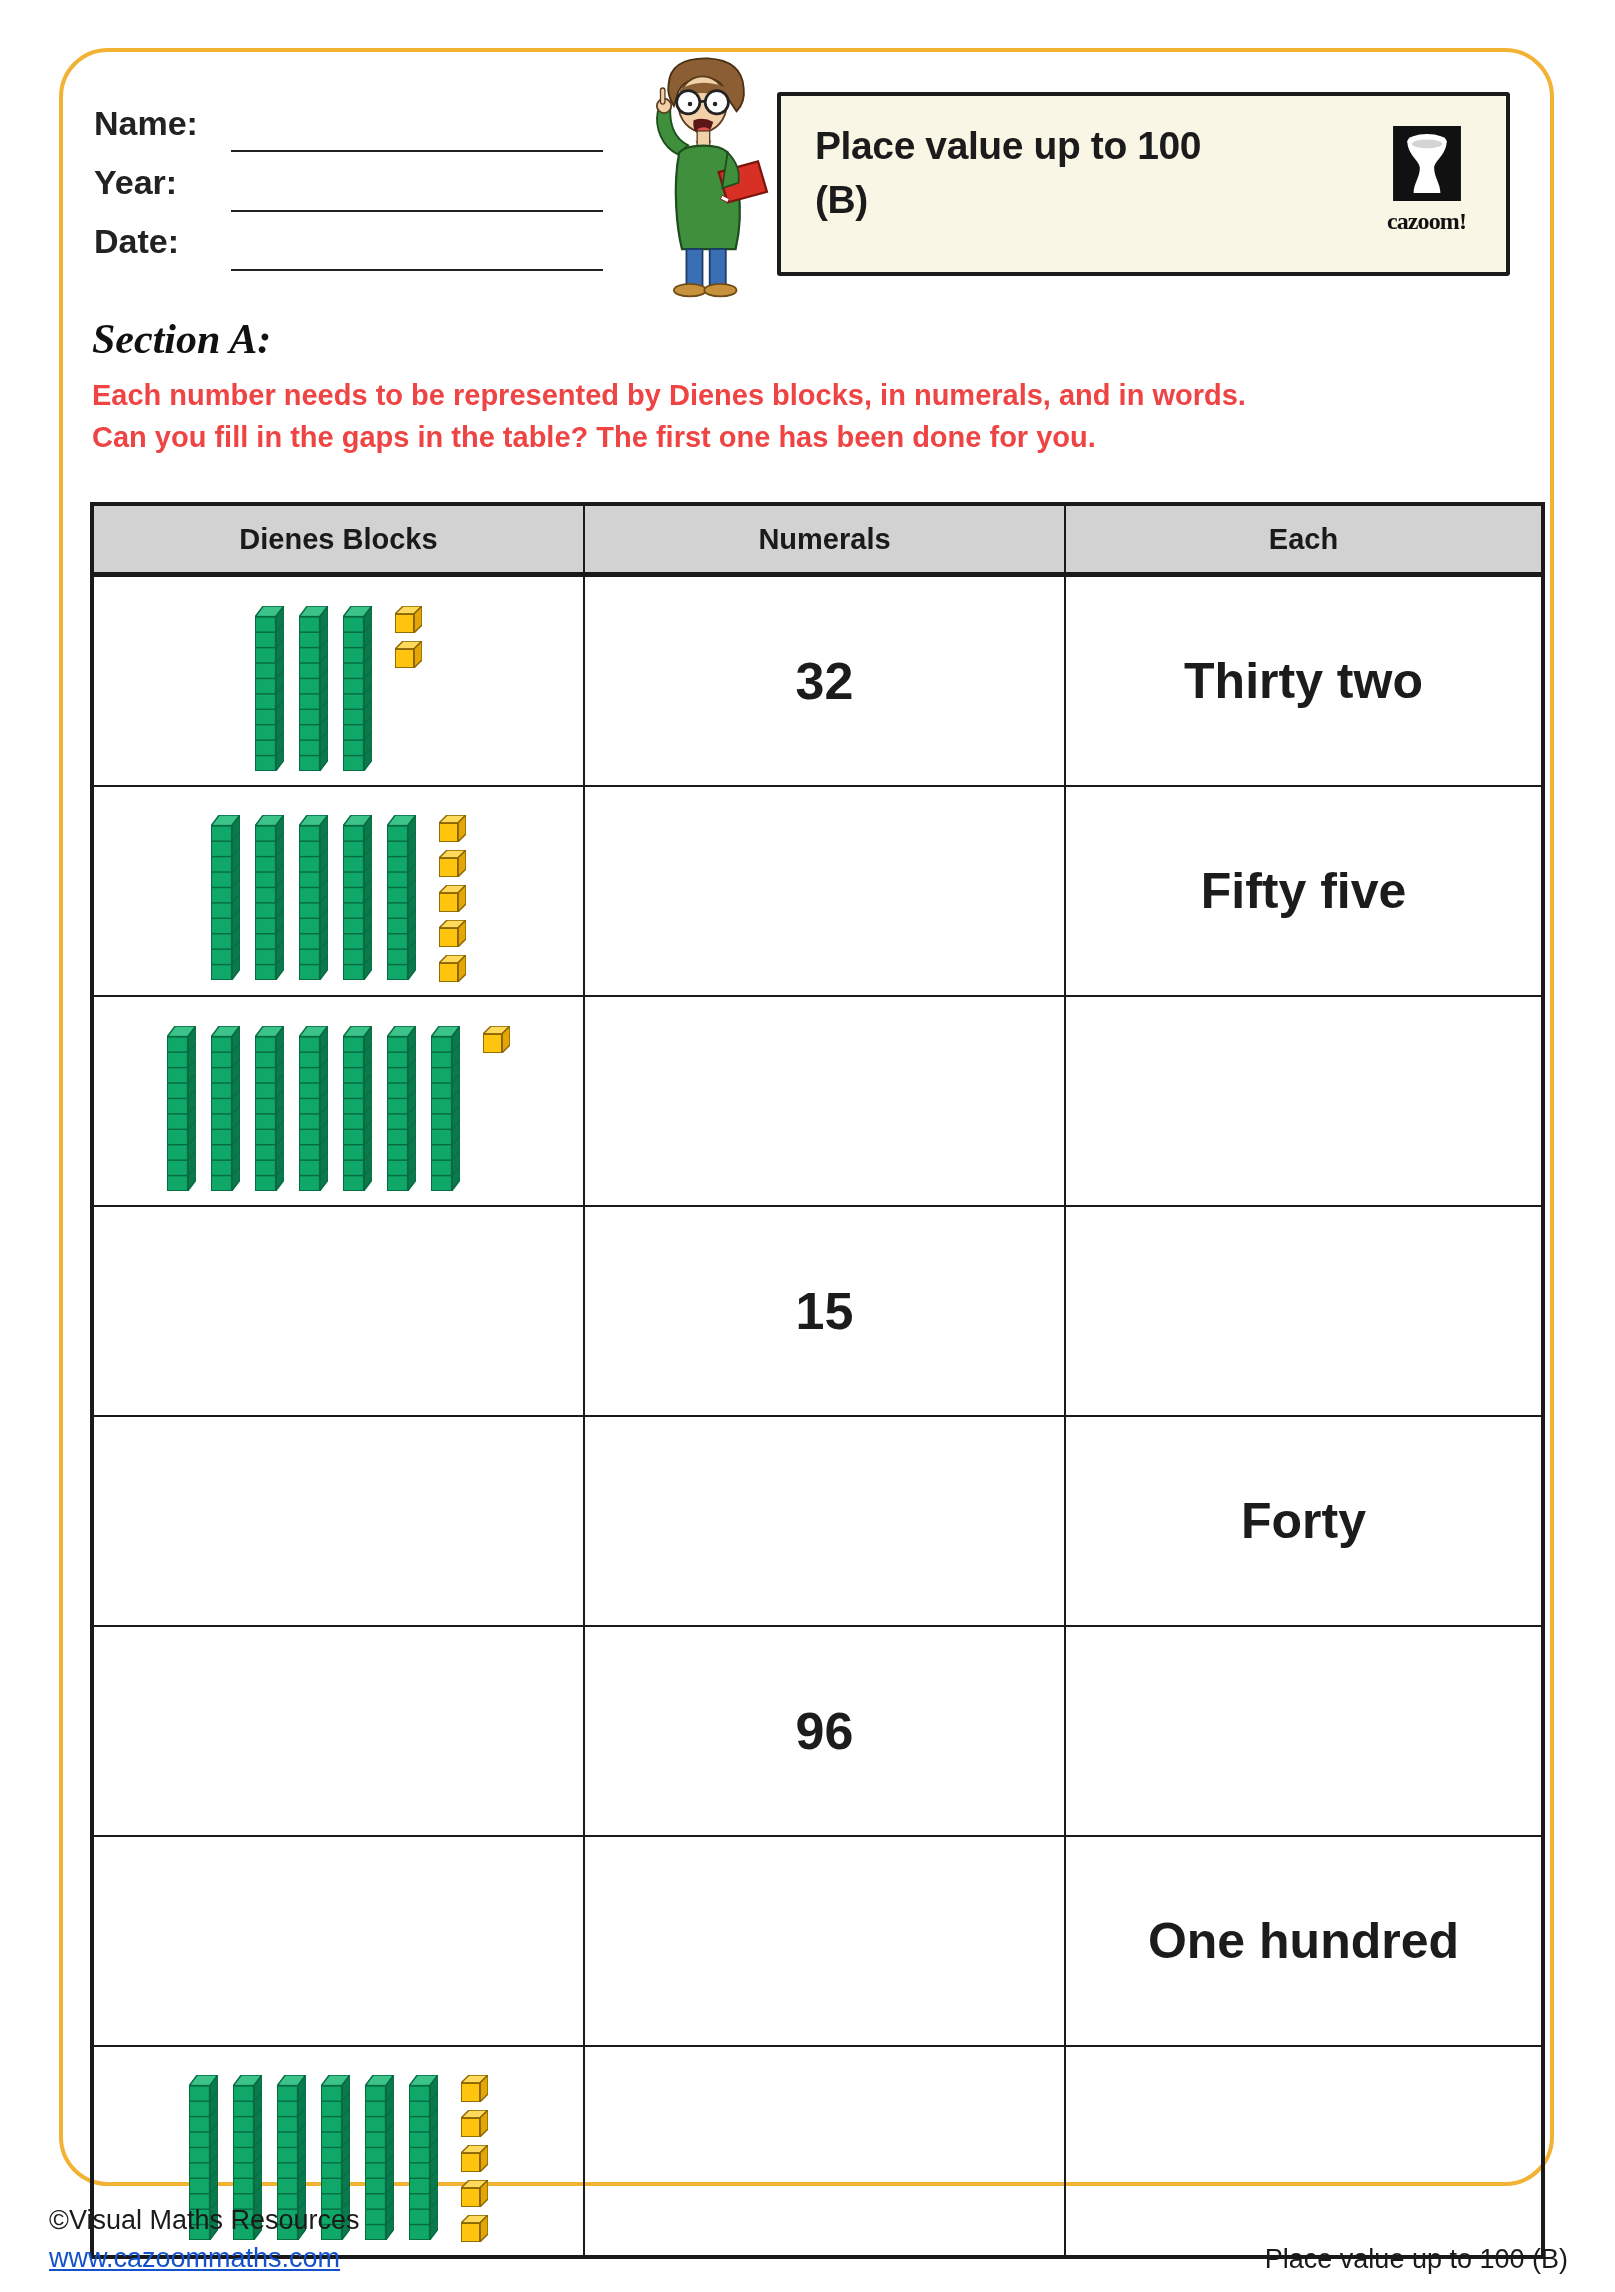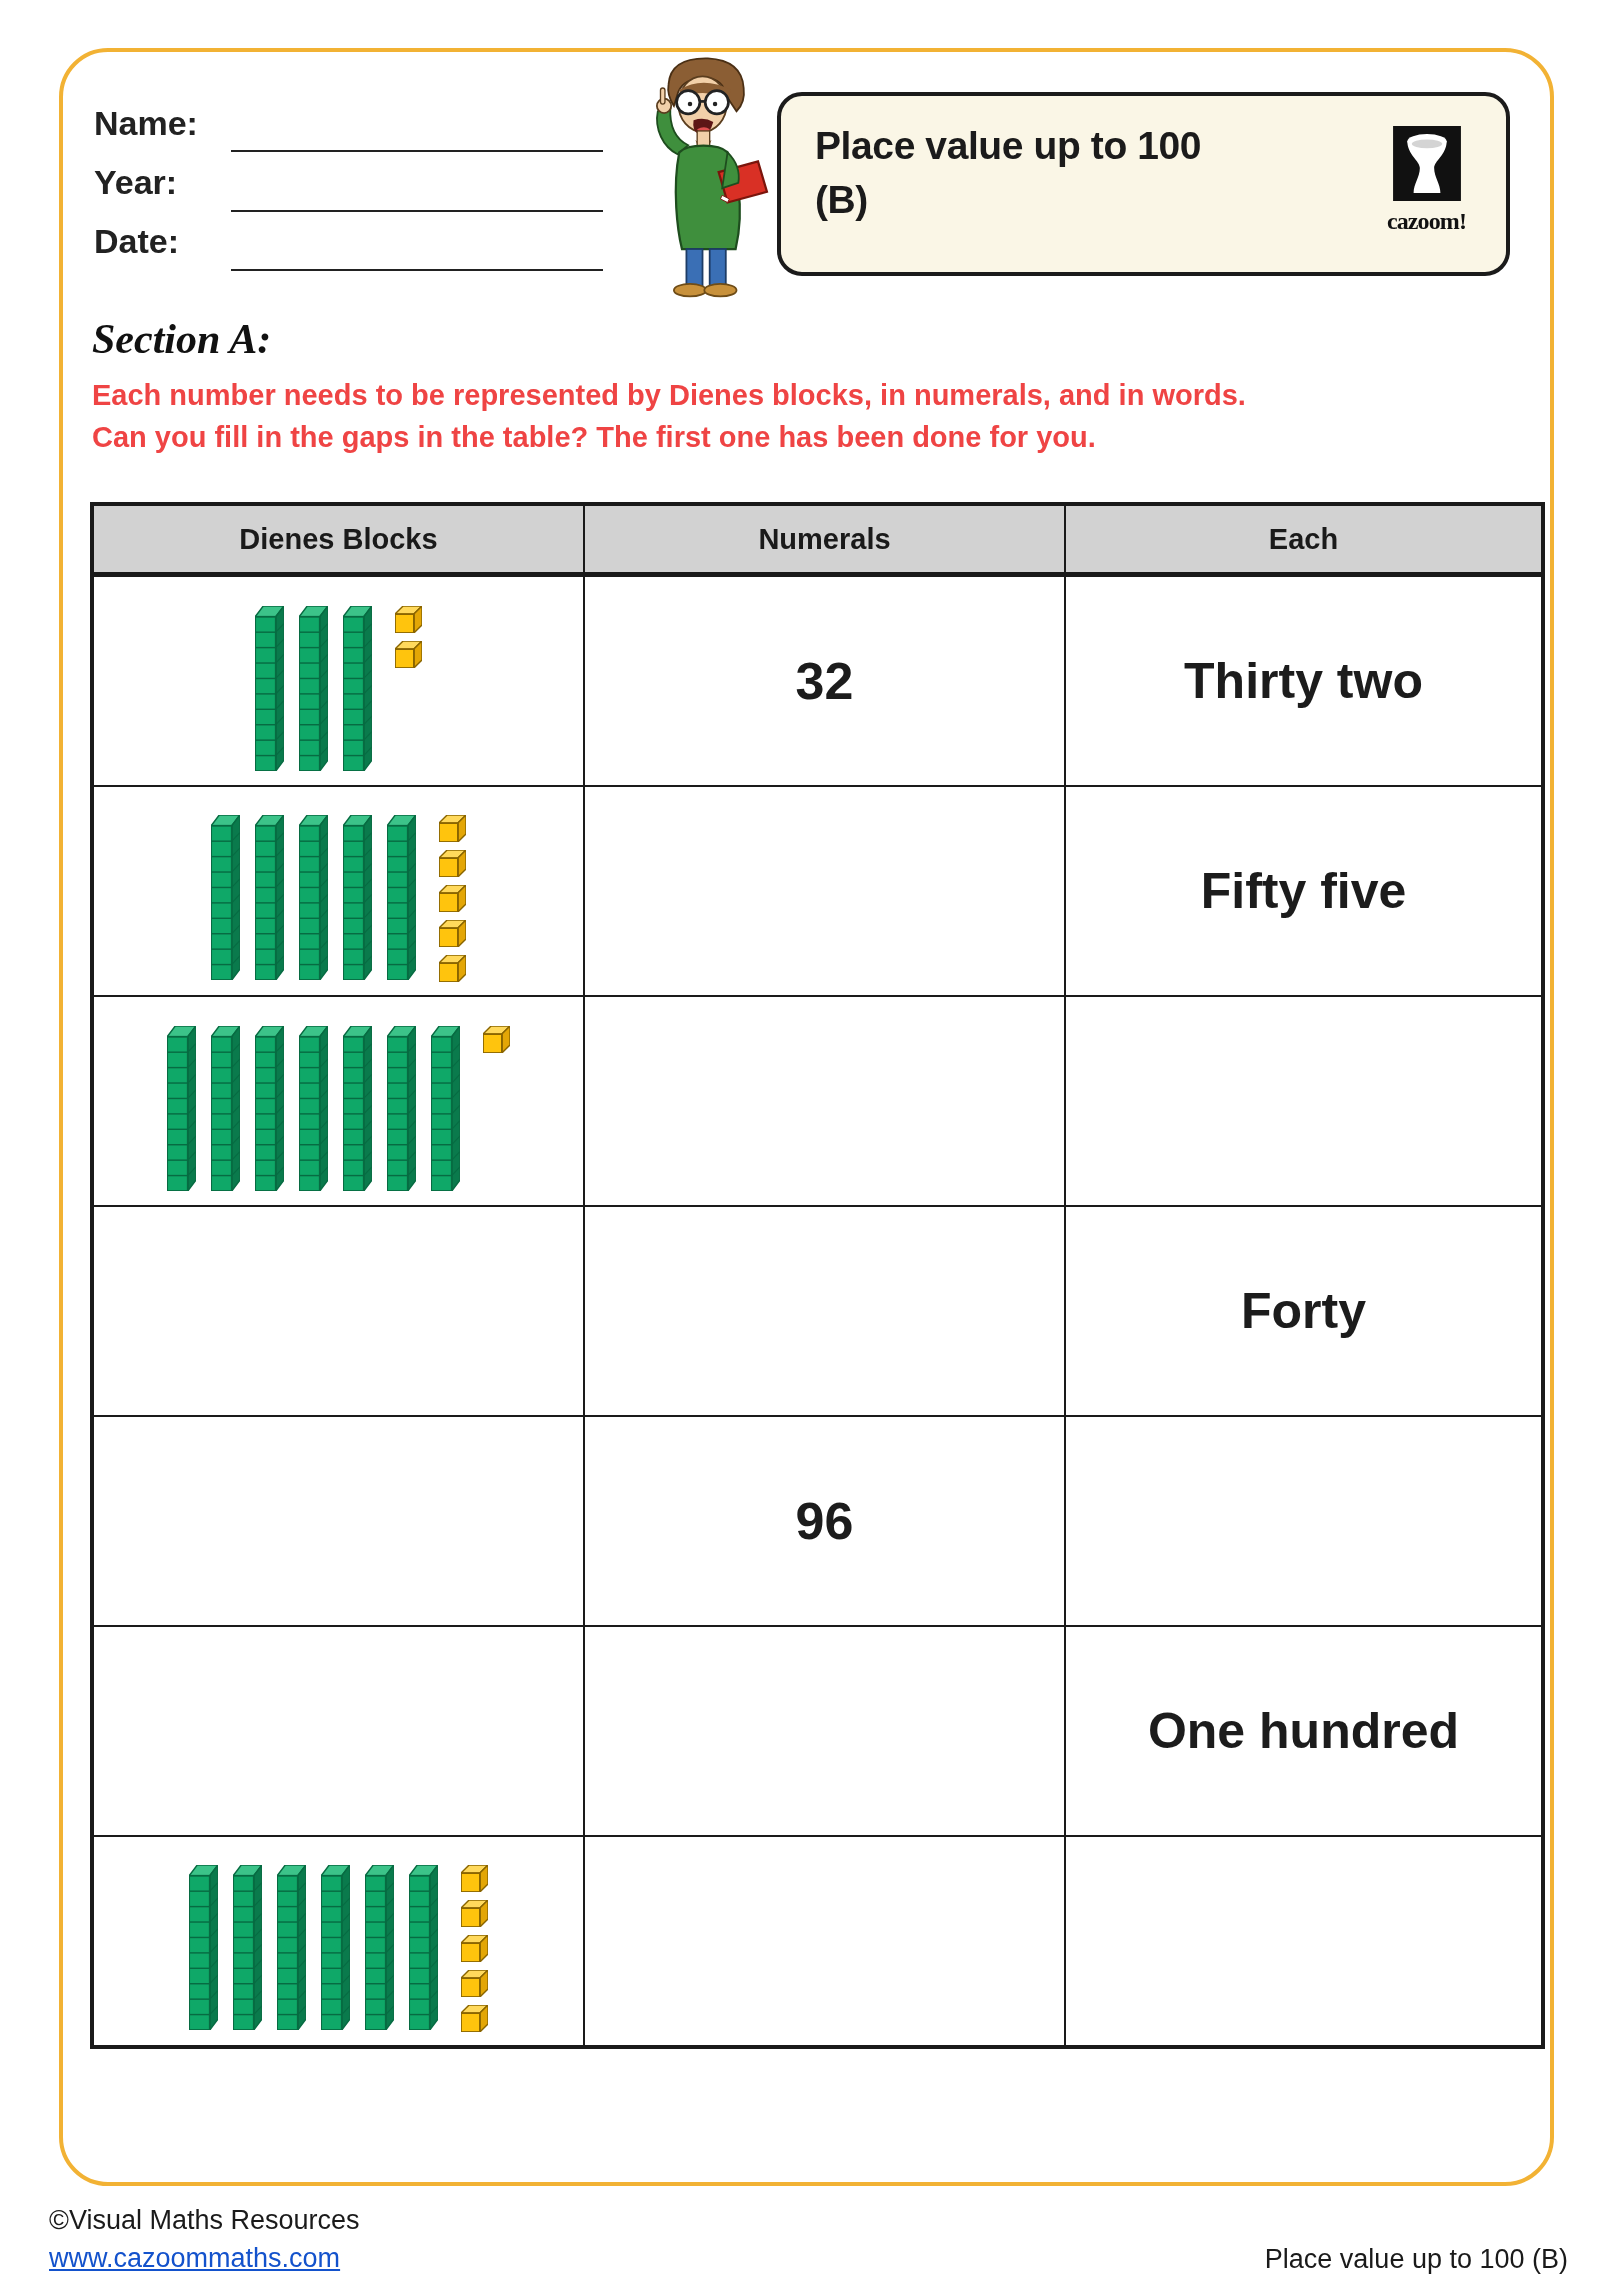--- a/index.html
+++ b/index.html
@@ -8,21 +8,21 @@
 
   .orange-frame{position:absolute;left:59px;top:48px;width:1487px;height:2130px;
     border:4.5px solid #F2B234;border-radius:49px;}
 
   
   .field-label{position:absolute;left:94px;font-size:34px;font-weight:bold;color:#222;}
   .field-line{position:absolute;left:231px;width:372px;border-bottom:2.7px solid #222;height:0;}
 
   
   .title-box{position:absolute;left:777px;top:92px;width:733px;height:184px;
-    background:#FAF6E6;border:4.5px solid #1b1b1b;border-radius:25px;box-sizing:border-box;}
+    background:#FAF6E6;border:4.5px solid #1b1b1b;border-radius:3px;box-sizing:border-box;}
   .title-text{position:absolute;left:34px;top:23px;width:502px;font-size:39px;font-weight:bold;
     color:#1b1b1b;line-height:1.38;letter-spacing:-0.4px;}
   .logo-wrap{position:absolute;right:30px;top:30px;width:99px;text-align:center;}
   .logo-square{display:inline-block;}
   .logo-text{font-family:"Liberation Serif",serif;font-weight:bold;font-size:24px;color:#111;
     margin-top:4px;letter-spacing:-0.9px;}
 
   .teacher{position:absolute;left:622px;top:54px;}
 
   .section-heading{position:absolute;left:92px;top:315px;font-family:"Liberation Serif",serif;
@@ -545,20 +545,25 @@
         <div class="cubes">
                 <svg width="27" height="27" viewBox="0 0 30 30">
     <polygon points="0,9 9,0 30,0 21,9" fill="#FFD95C" stroke="#8A6500" stroke-width="1.6"></polygon>
     <polygon points="21,9 30,0 30,21 21,30" fill="#E3A606" stroke="#8A6500" stroke-width="1.6"></polygon>
     <rect x="0" y="9" width="21" height="21" fill="#FFC40D" stroke="#8A6500" stroke-width="2"></rect>
                 </svg>
               </div>
             </div>
           </td>
           <td class="cell-numeral"></td>
+          <td class="cell-words"></td>
+        </tr>
+        <tr>
+          <td class="cell-blocks"></td>
+          <td class="cell-numeral">15</td>
           <td class="cell-words"></td>
         </tr>
         <tr>
           <td class="cell-blocks"></td>
           <td class="cell-numeral"></td>
           <td class="cell-words">Forty</td>
         </tr>
         <tr>
           <td class="cell-blocks"></td>
           <td class="cell-numeral">96</td>

